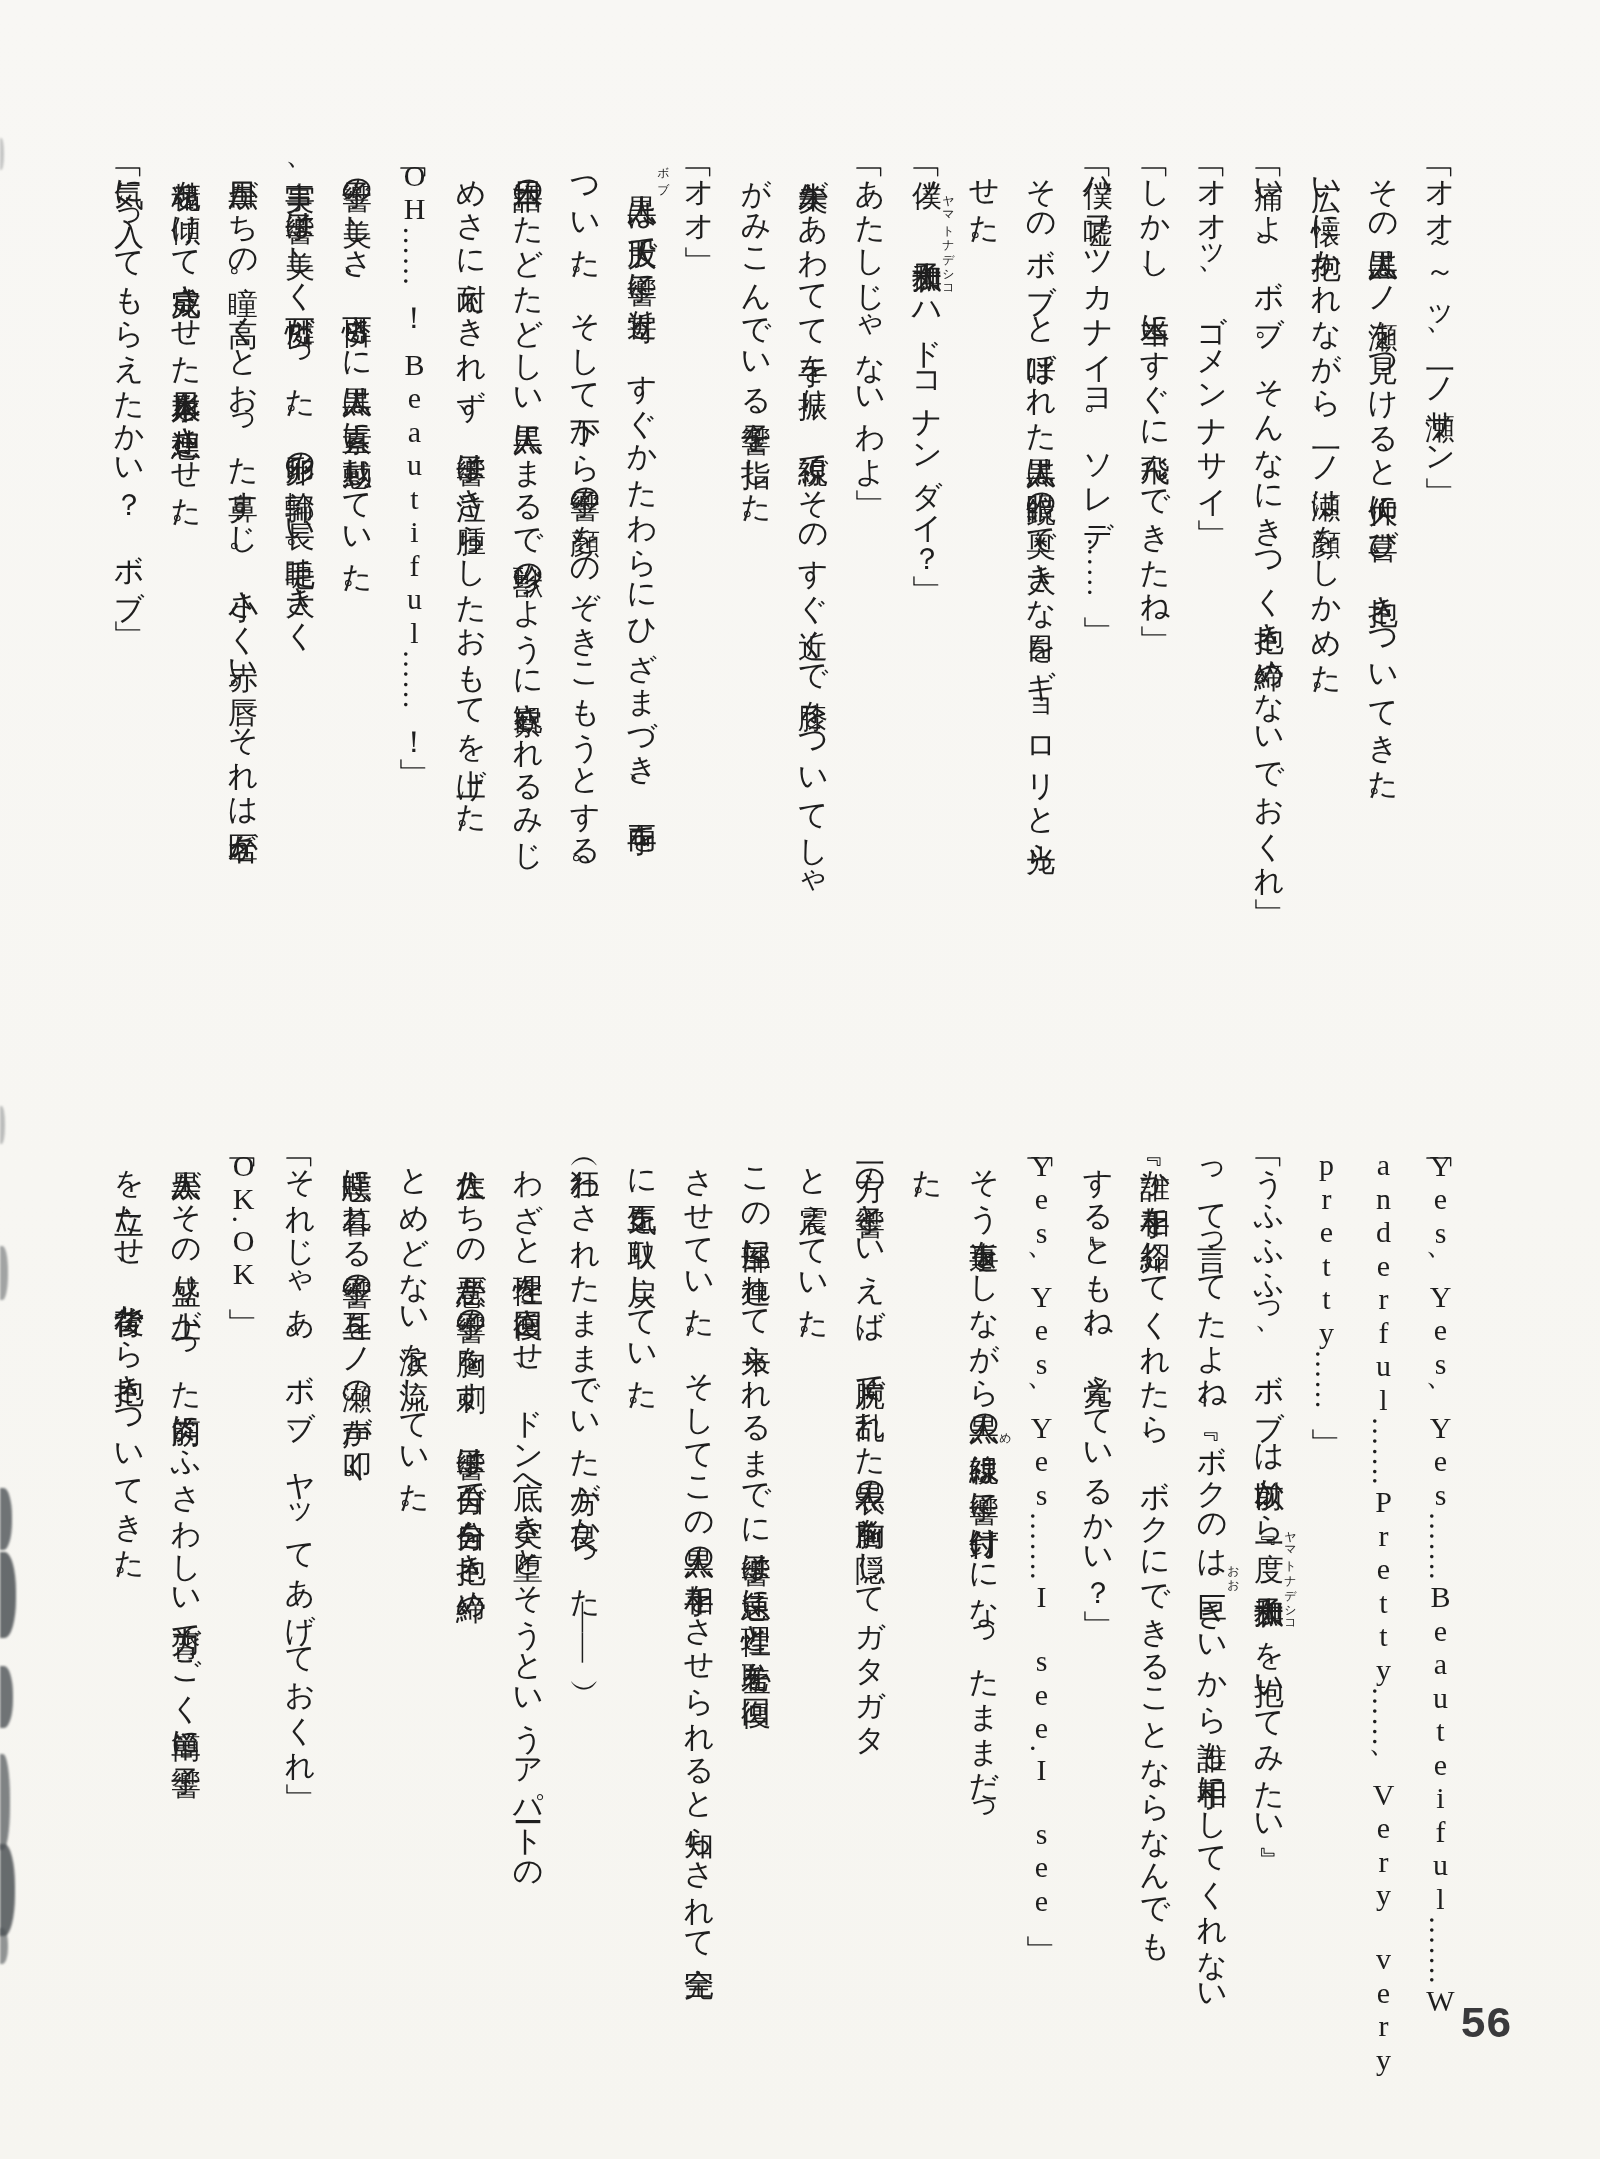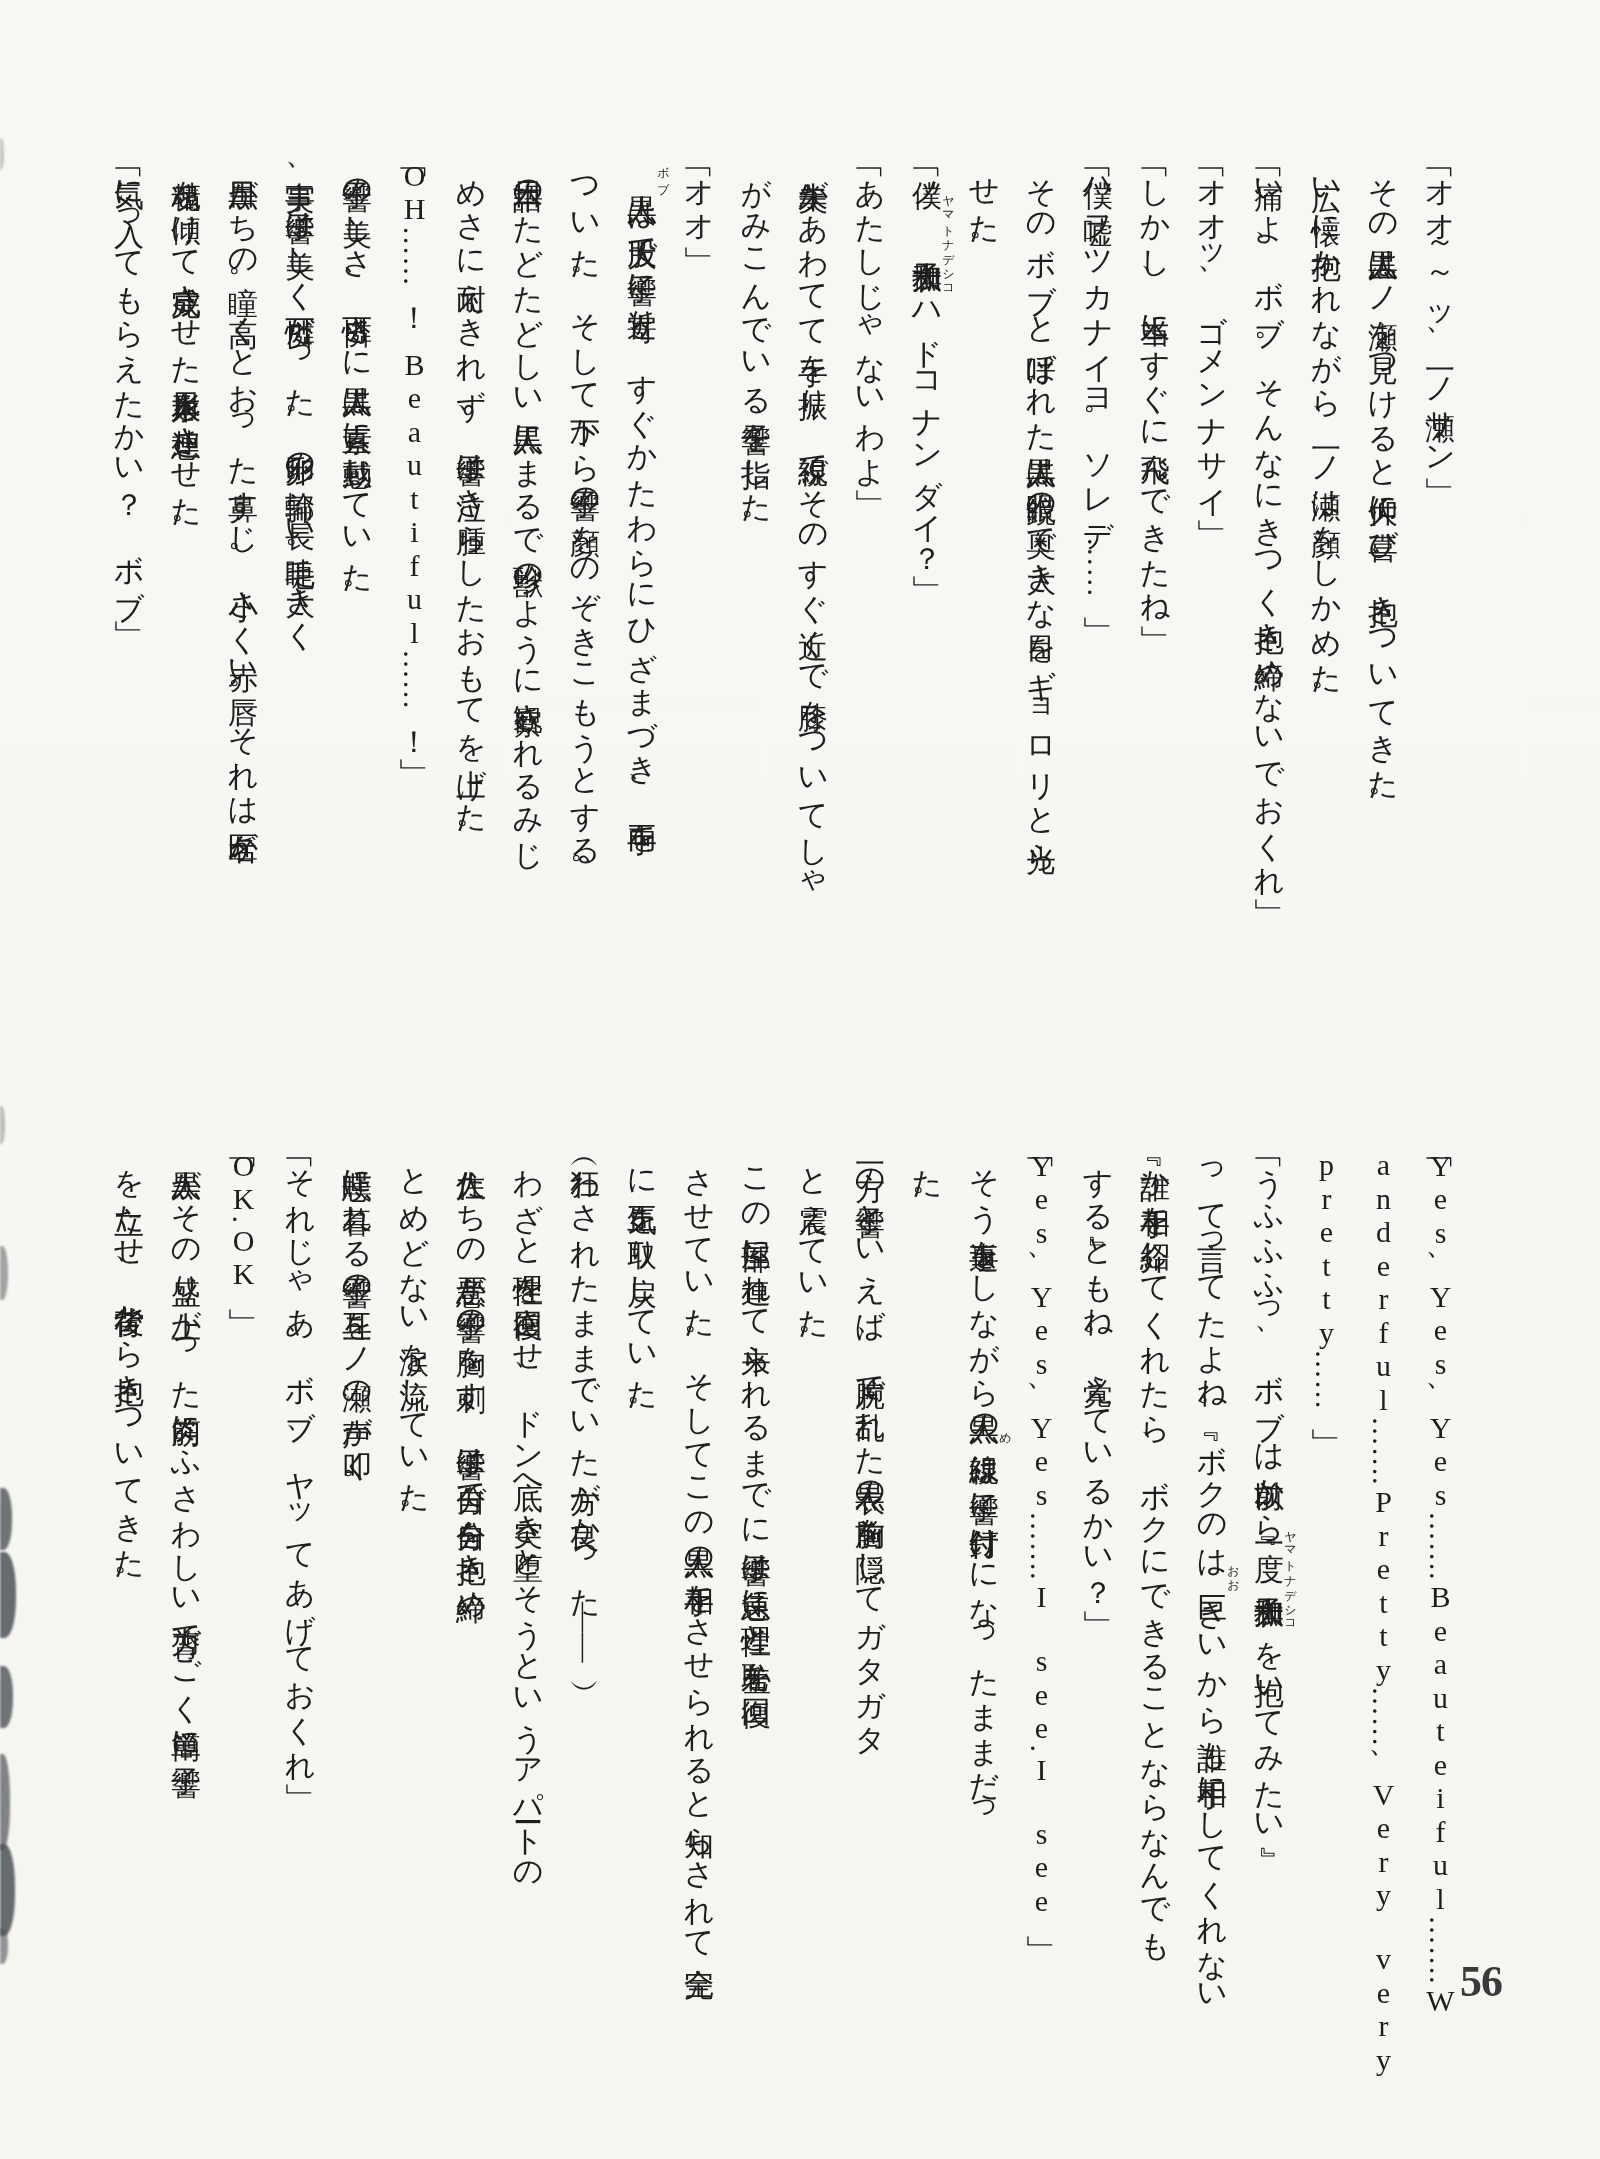--- a/index.html
+++ b/index.html
@@ -40,22 +40,22 @@
   .vblock rt{
     font-size:12px;
     letter-spacing:1px;
     color:var(--ink);
   }
   .block-top{top:158px;right:131px;height:906px;}
   .block-bottom{top:1148px;right:131px;height:906px;}
   
   .pagenum{
     position:absolute;
-    left:1460px;top:1956px;
-    font-family:Liberation Serif, serif;
+    left:1460px;top:2000px;
+    font-family:Liberation Mono, monospace;
     font-weight:700;
     font-size:44px;
     letter-spacing:-1px;
     color:var(--pagenum);
   }
   
   .blob{
     position:absolute;left:0;
     background:#4e5357;
     border-radius:0 70% 70% 0 / 0 45% 45% 0;

